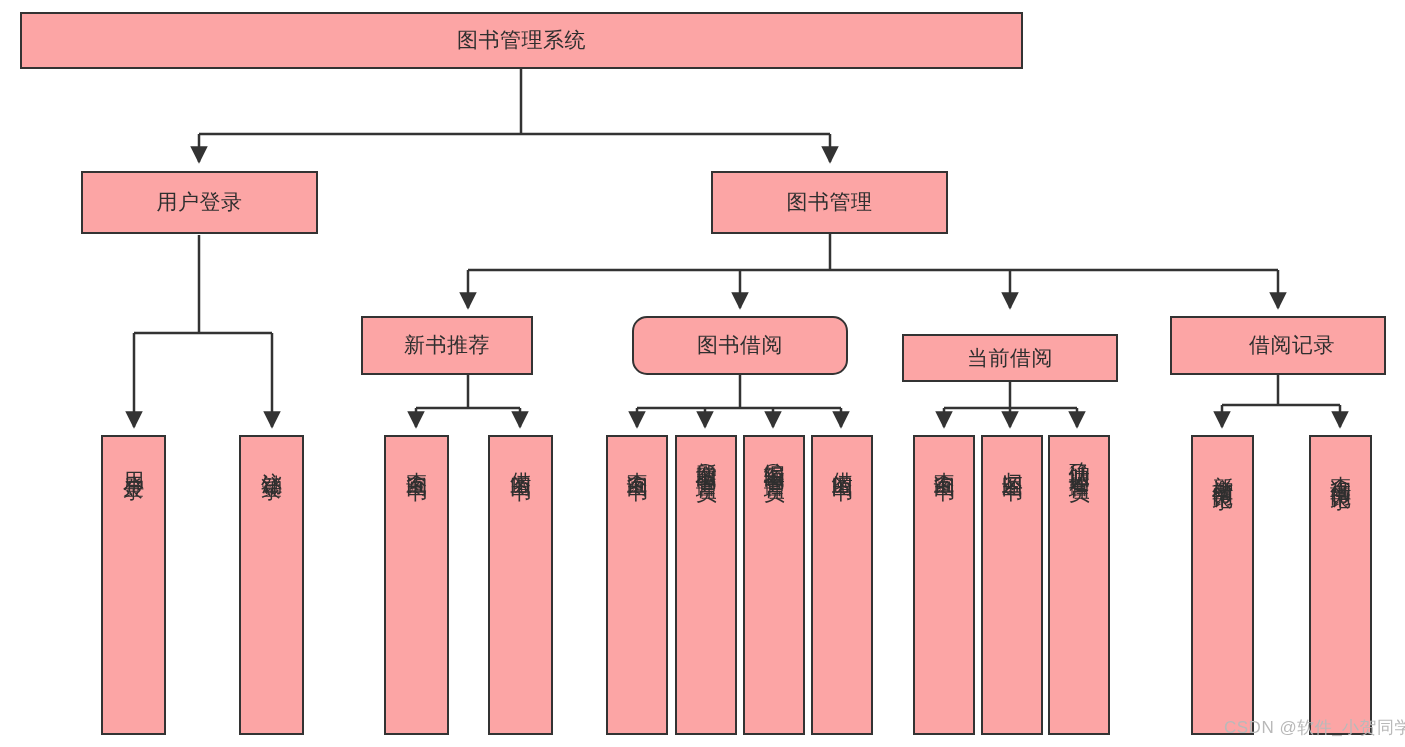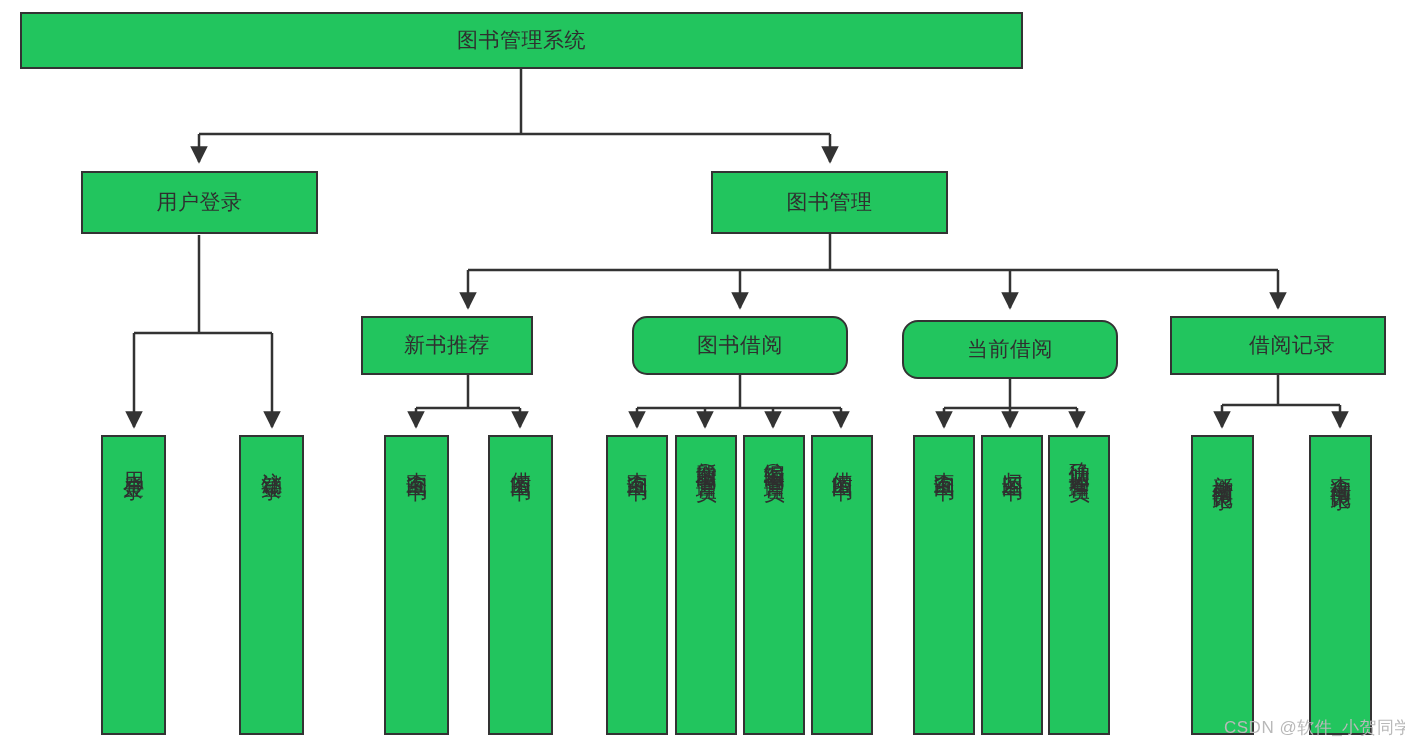--- a/index.html
+++ b/index.html
@@ -21,21 +21,21 @@
     position: absolute;
     left: 0;
     top: 0;
     width: 1405px;
     height: 747px;
     pointer-events: none;
   }
   .node {
     position: absolute;
     box-sizing: border-box;
-    background: #22c55e;
+    background: #fca5a5;
     border: 2px solid #333333;
     display: flex;
     align-items: center;
     justify-content: center;
     color: #2b2b2b;
   }
   .node .label {
     font-size: 21px;
     line-height: 1.25;
     letter-spacing: 0.5px;
@@ -133,21 +133,21 @@
   </div>
 
   <div class="node" style="left:361px; top:316px; width:172px; height:59px;">
     <span class="label">新书推荐</span>
   </div>
 
   <div class="node" style="left:632px; top:316px; width:216px; height:59px;border-radius:15px;">
     <span class="label">图书借阅</span>
   </div>
 
-  <div class="node" style="left:902px; top:320px; width:216px; height:59px;border-radius:16px;">
+  <div class="node" style="left:902px; top:334px; width:216px; height:48px;">
     <span class="label">当前借阅</span>
   </div>
 
   <div class="node" style="left:1170px; top:316px; width:216px; height:59px;padding-left:28px;">
     <span class="label">借阅记录</span>
   </div>
 
   <div class="node vertical" style="left:101px; top:435px; width:65px; height:300px;">
     <span class="label">用户登录</span>
   </div>

